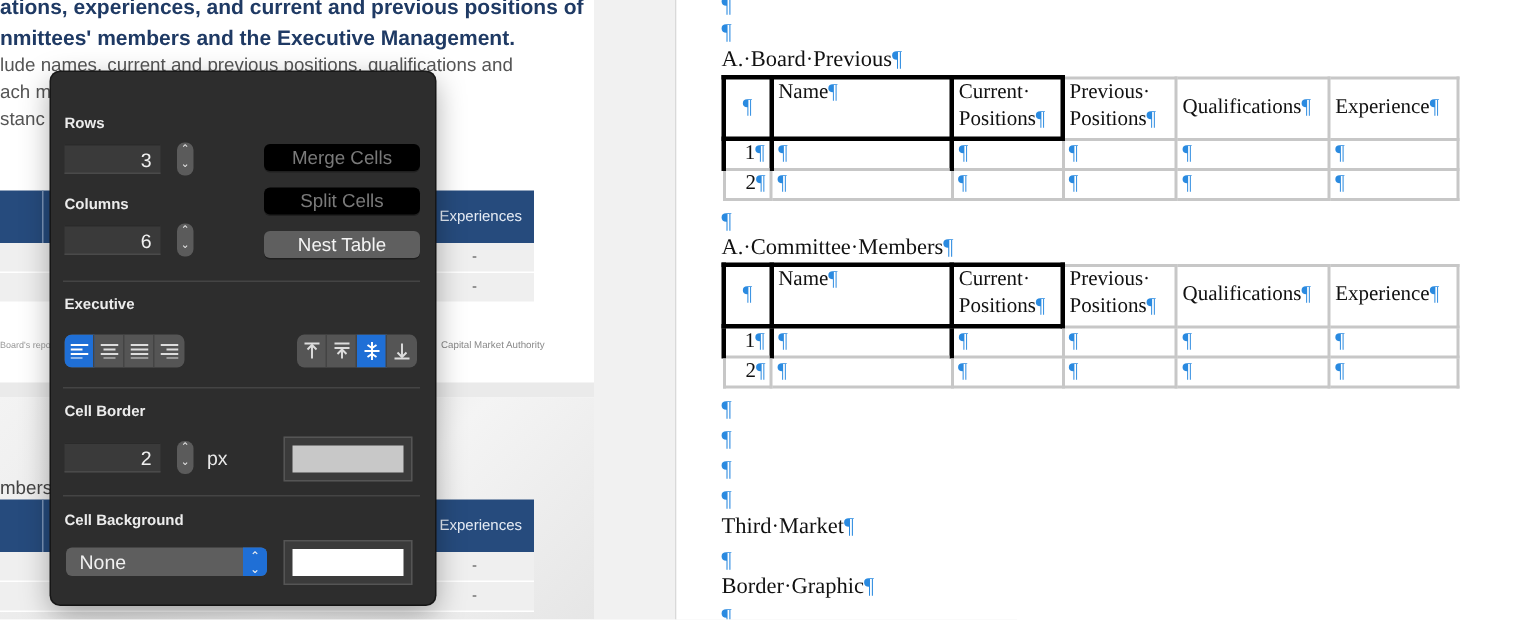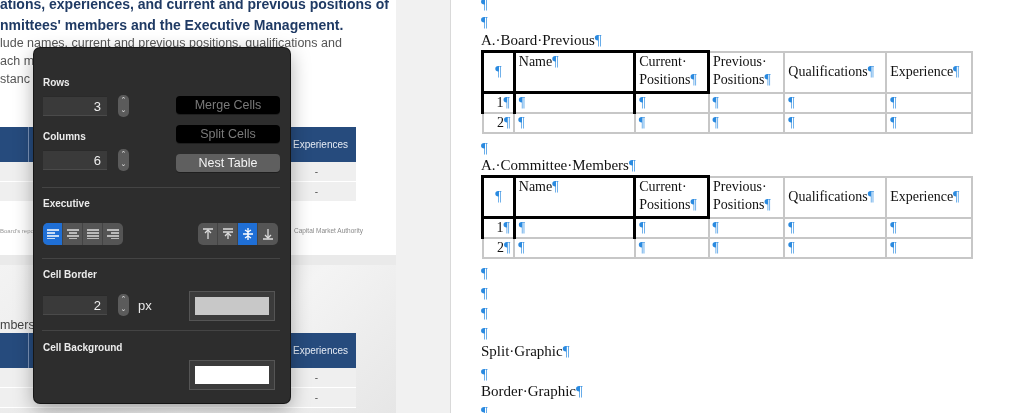--- a/index.html
+++ b/index.html
@@ -295,20 +295,24 @@
     <span>⌄</span>
   </div>
   <div class="px-label" style="left:104px;top:250px">px</div>
   <div class="colorwell" style="left:155px;top:243px">
     <div class="swatch" style="background:#c8c8c8"></div>
   </div>
 
   <div class="sep" style="top:282px"></div>
 
   <div class="label" style="left:9px;top:294px">Cell Background</div>
+  <div class="popup" style="left:10px;top:317px">
+    <span>None</span>
+    <span class="caret">⌃<br>⌄</span>
+  </div>
   <div class="colorwell" style="left:155px;top:312px">
     <div class="swatch" style="background:#ffffff"></div>
   </div>
 </div>
 
 <div class="editor">
   <div class="doc">
     <div class="line pil" style="top:-4px">¶</div>
     <div class="line pil" style="top:14px">¶</div>
     <div class="line" style="top:32px">
@@ -392,21 +396,21 @@
         <td><span class="pil">¶</span></td>
       </tr>
     </tbody>
       </table>
 
     <div class="line pil" style="top:265px">¶</div>
     <div class="line pil" style="top:285px">¶</div>
     <div class="line pil" style="top:305px">¶</div>
     <div class="line pil" style="top:325px">¶</div>
     <div class="line" style="top:343px">
-      <span>Split·Graphic</span><span class="pil">¶</span>
+      <span>Third·Market</span><span class="pil">¶</span>
     </div>
     <div class="line pil" style="top:366px">¶</div>
     <div class="line" style="top:383px">
       <span>Border·Graphic</span><span class="pil">¶</span>
     </div>
     <div class="line pil" style="top:404px">¶</div>
   </div>
 </div>
 
 </body></html>

